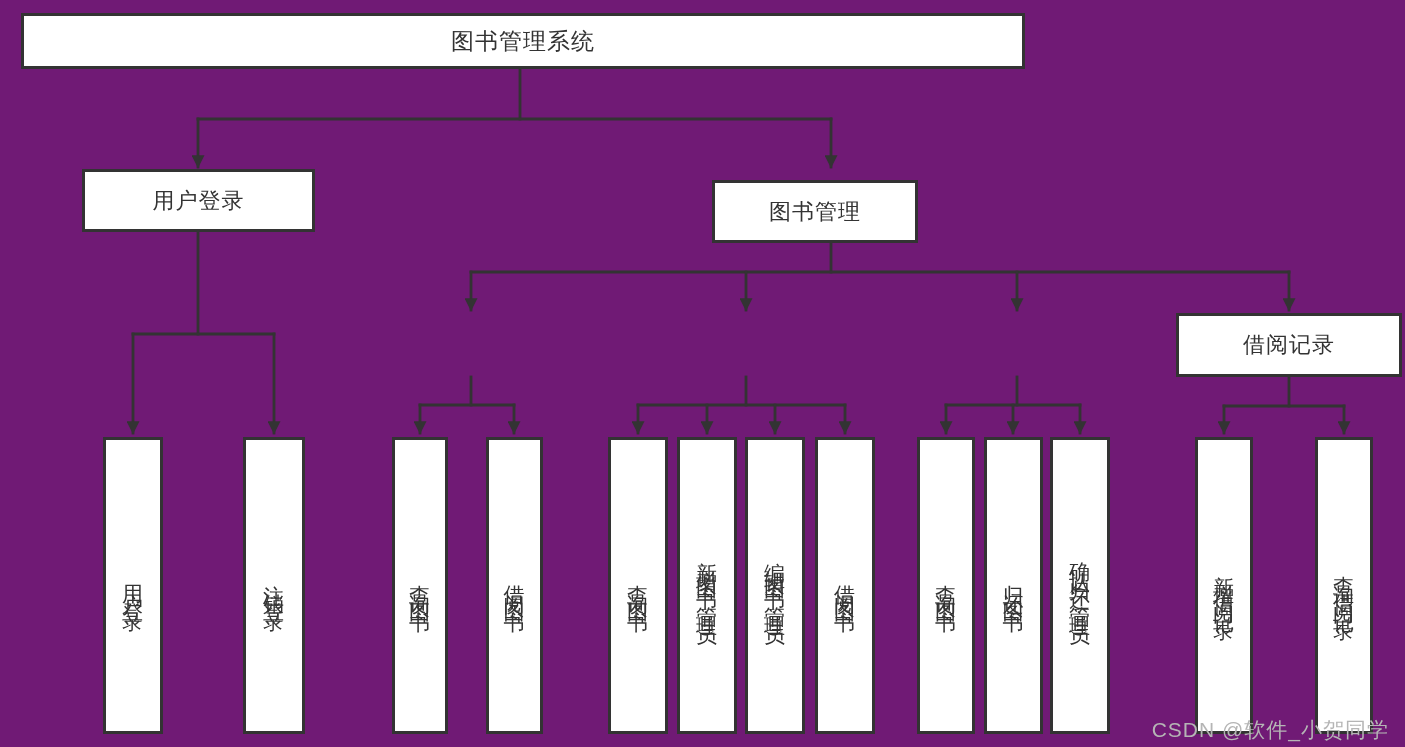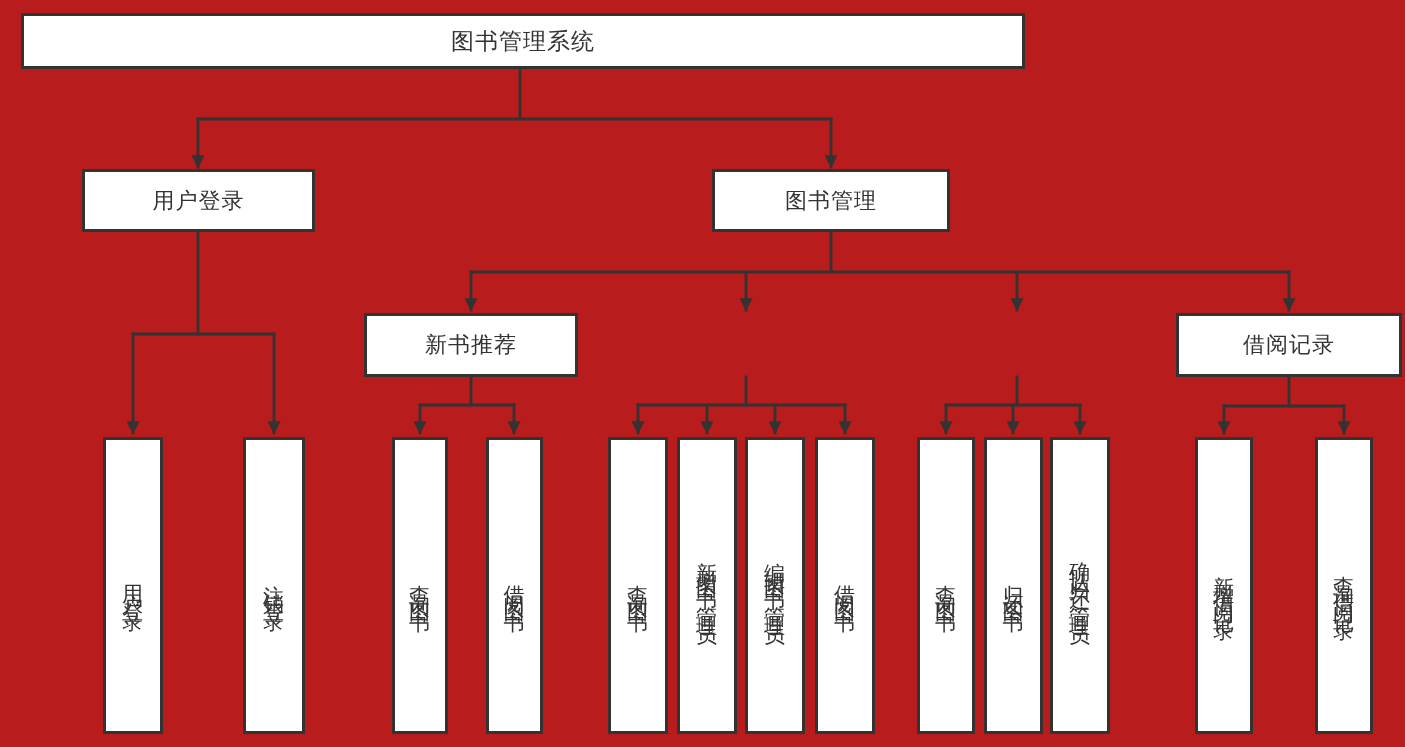--- a/index.html
+++ b/index.html
@@ -1,20 +1,20 @@
 <!DOCTYPE html>
 <html><head>
 <meta charset="utf-8">
 <title>Diagram</title>
 <style>
   html,body{margin:0;padding:0;background:#ffffff;}
   .stage{
     position:relative;
     width:1405px;height:747px;
-    background:#b91c1c;
+    background:#701a75;
     overflow:hidden;
     font-family:"Liberation Sans", sans-serif;
     color:#333333;
   }
   .wires{position:absolute;left:0;top:0;width:1405px;height:747px;pointer-events:none;}
   .node{
     position:absolute;
     box-sizing:border-box;
     background:#ffffff;
     border:3px solid #333333;
@@ -94,37 +94,37 @@
       <path d="M1289 377 V406"></path>
       <path d="M1224 406 H1344"></path>
       <path d="M1224 406 V433" marker-end="url(#arw)"></path>
       <path d="M1344 406 V433" marker-end="url(#arw)"></path>
     </g>
   </svg>
 
   <div class="node root" style="left:21px;top:13px;width:1004px;height:56px">图书管理系统</div>
 
   <div class="node" style="left:82px;top:169px;width:233px;height:63px">用户登录</div>
-  <div class="node" style="left:712px;top:169px;width:238px;height:63px">图书管理</div>
+  <div class="node" style="left:712px;top:180px;width:206px;height:63px">图书管理</div>
 
-  <div class="node" style="left:364px;top:313px;width:214px;height:64px">新书推荐</div>
   <div class="node" style="left:1176px;top:313px;width:226px;height:64px">借阅记录</div>
 
   <div class="node v" style="left:103px;top:437px;width:60px;height:297px">用户登录</div>
   <div class="node v" style="left:243px;top:437px;width:62px;height:297px">注销登录</div>
 
   <div class="node v" style="left:392px;top:437px;width:56px;height:297px">查询图书</div>
   <div class="node v" style="left:486px;top:437px;width:57px;height:297px">借阅图书</div>
 
   <div class="node v" style="left:608px;top:437px;width:60px;height:297px">查询图书</div>
   <div class="node v" style="left:677px;top:437px;width:60px;height:297px">新增图书（管理员）</div>
   <div class="node v" style="left:745px;top:437px;width:60px;height:297px">编辑图书（管理员）</div>
   <div class="node v" style="left:815px;top:437px;width:60px;height:297px">借阅图书</div>
 
   <div class="node v" style="left:917px;top:437px;width:58px;height:297px">查询图书</div>
   <div class="node v" style="left:984px;top:437px;width:59px;height:297px">归还图书</div>
   <div class="node v" style="left:1050px;top:437px;width:60px;height:297px">确认归还（管理员）</div>
 
   <div class="node v" style="left:1195px;top:437px;width:58px;height:297px">新增借阅记录</div>
   <div class="node v" style="left:1315px;top:437px;width:58px;height:297px">查询借阅记录</div>
 
+  <div class="watermark">CSDN @软件_小贺同学</div>
 
 </div>
 
 </body></html>

